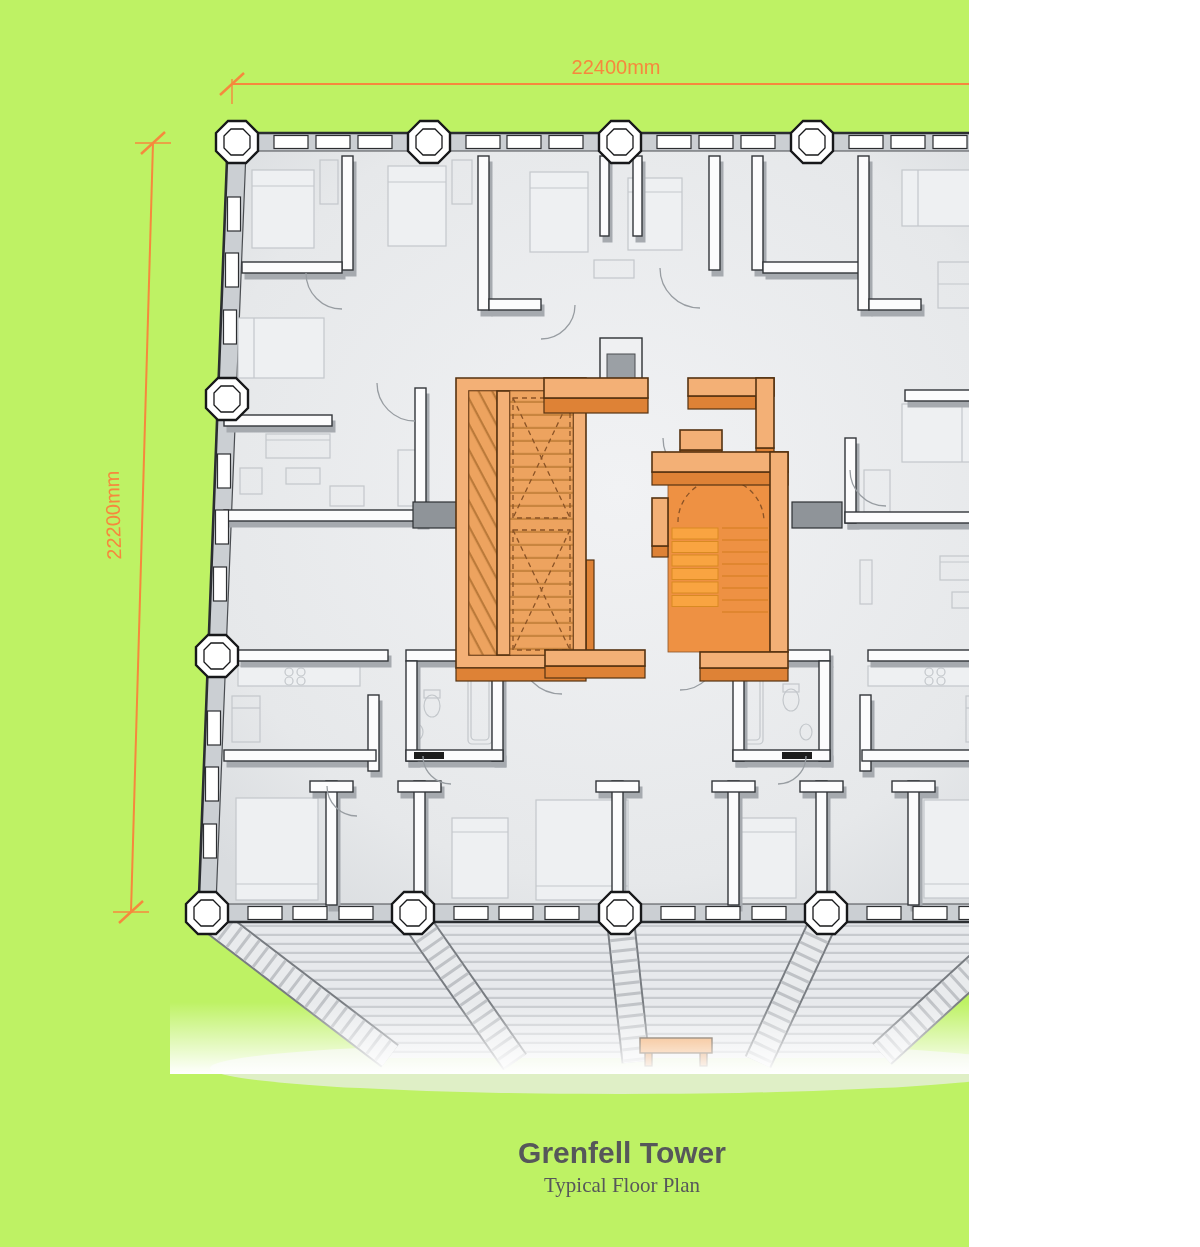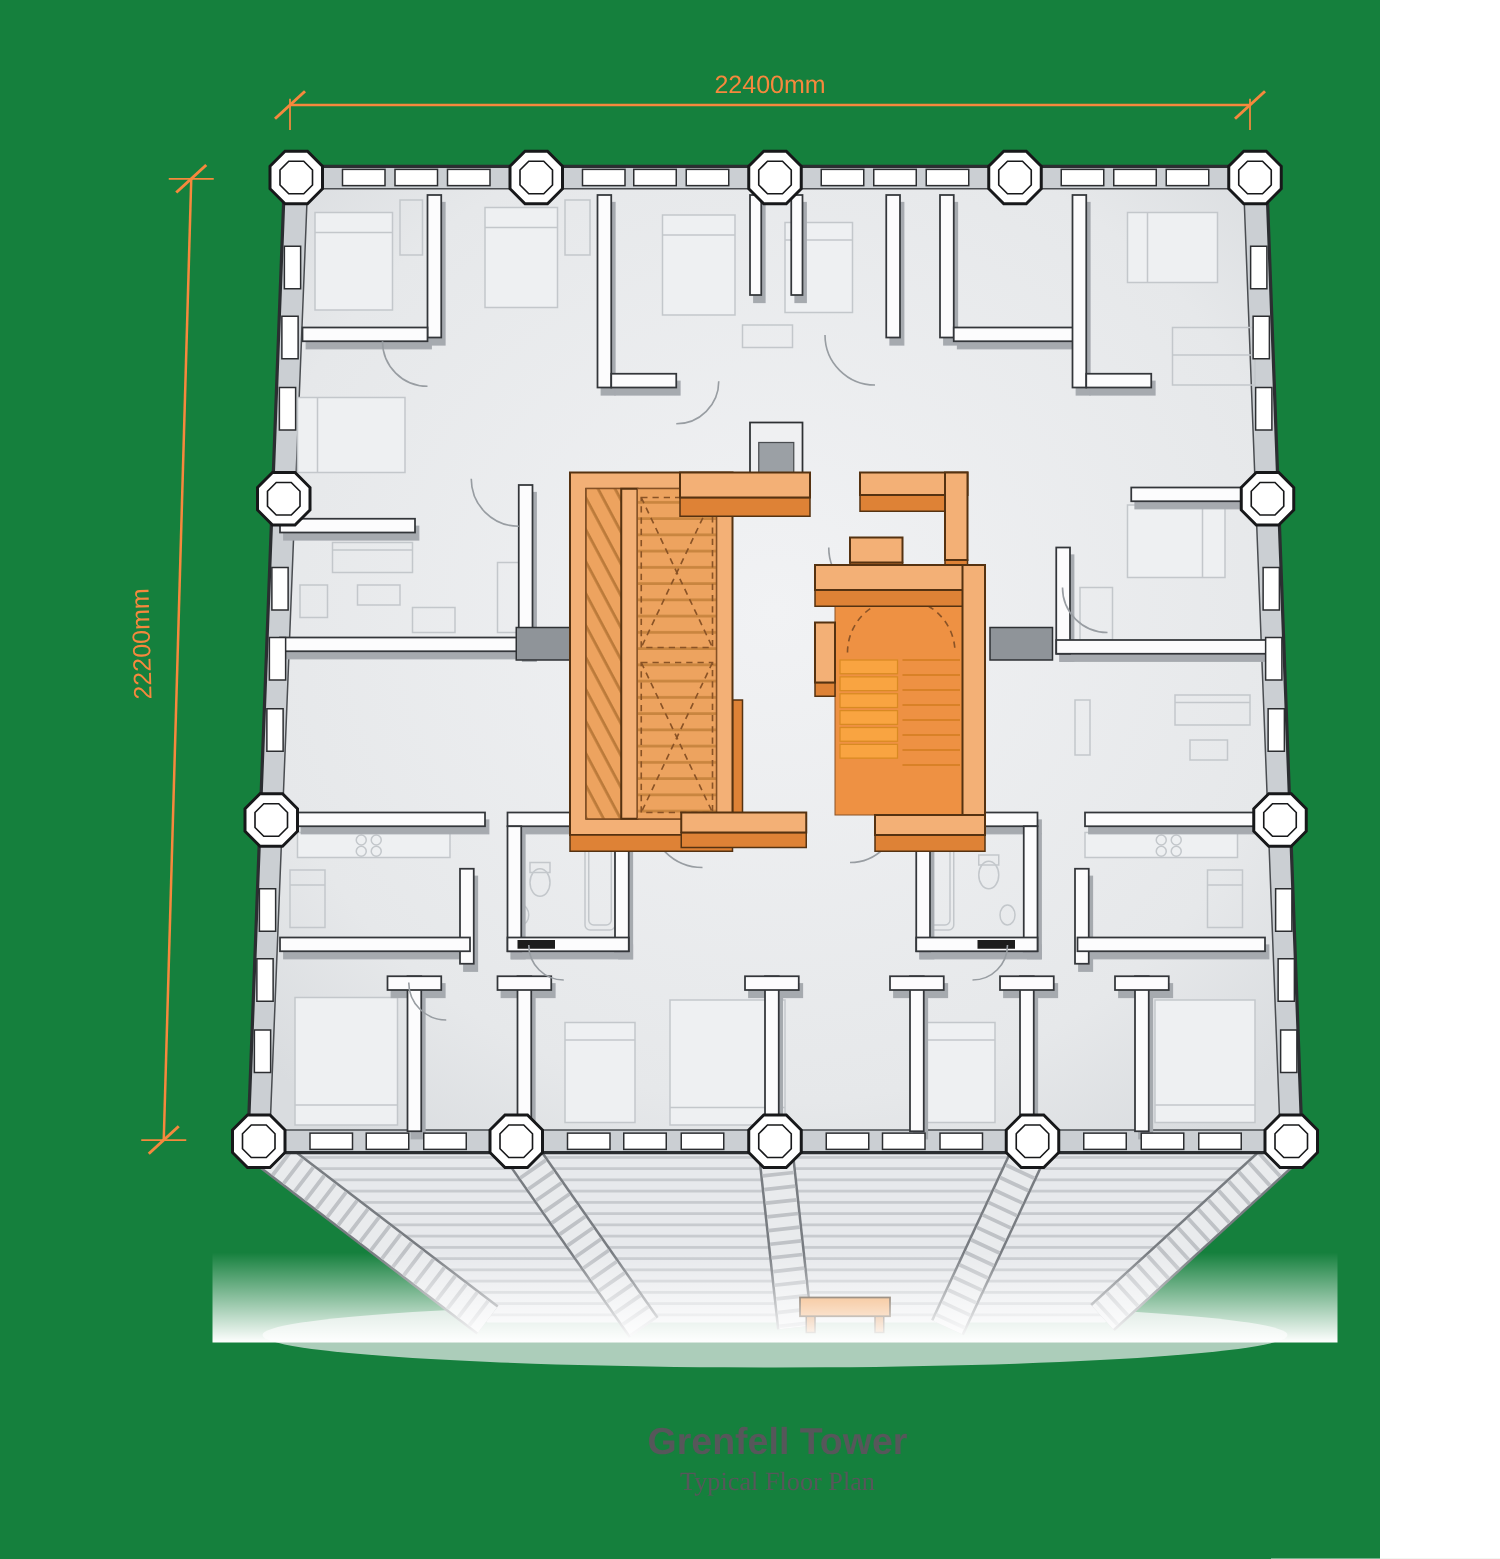--- a/index.html
+++ b/index.html
@@ -1,16 +1,16 @@
 <!DOCTYPE html>
 <html style="--dimension_orange: #f6883d; --core_wall_top: #f3b076; --core_wall_front: #de8236; --stair_floor: #ee9143; --stair_tread: #f9a441; --wall_outline: #33363a; --title_text: #56575a;"><head>
 <meta charset="utf-8">
 <style>
   html,body{margin:0;padding:0;background:#ffffff;}
-  .page{position:relative;width:1104px;height:1247px;background:#15803d;overflow:hidden;
+  .page{position:relative;width:969px;height:1247px;background:#bef264;overflow:hidden;
         font-family:"Liberation Sans",sans-serif;}
   svg{display:block;}
   
   .dim-line{stroke:var(--dimension_orange);stroke-width:2;fill:none;}
   .dim-tick{stroke:var(--dimension_orange);stroke-width:2.4;fill:none;}
   .dim-stub{stroke:var(--dimension_orange);stroke-width:1.4;fill:none;}
   .dim-text{fill:var(--dimension_orange);font:20px "Liberation Sans",sans-serif;}
   
   .perim-band{fill:none;stroke:#cbcfd3;stroke-width:18;}
   .perim-outer{fill:none;stroke:#2b2e31;stroke-width:2.6;}

